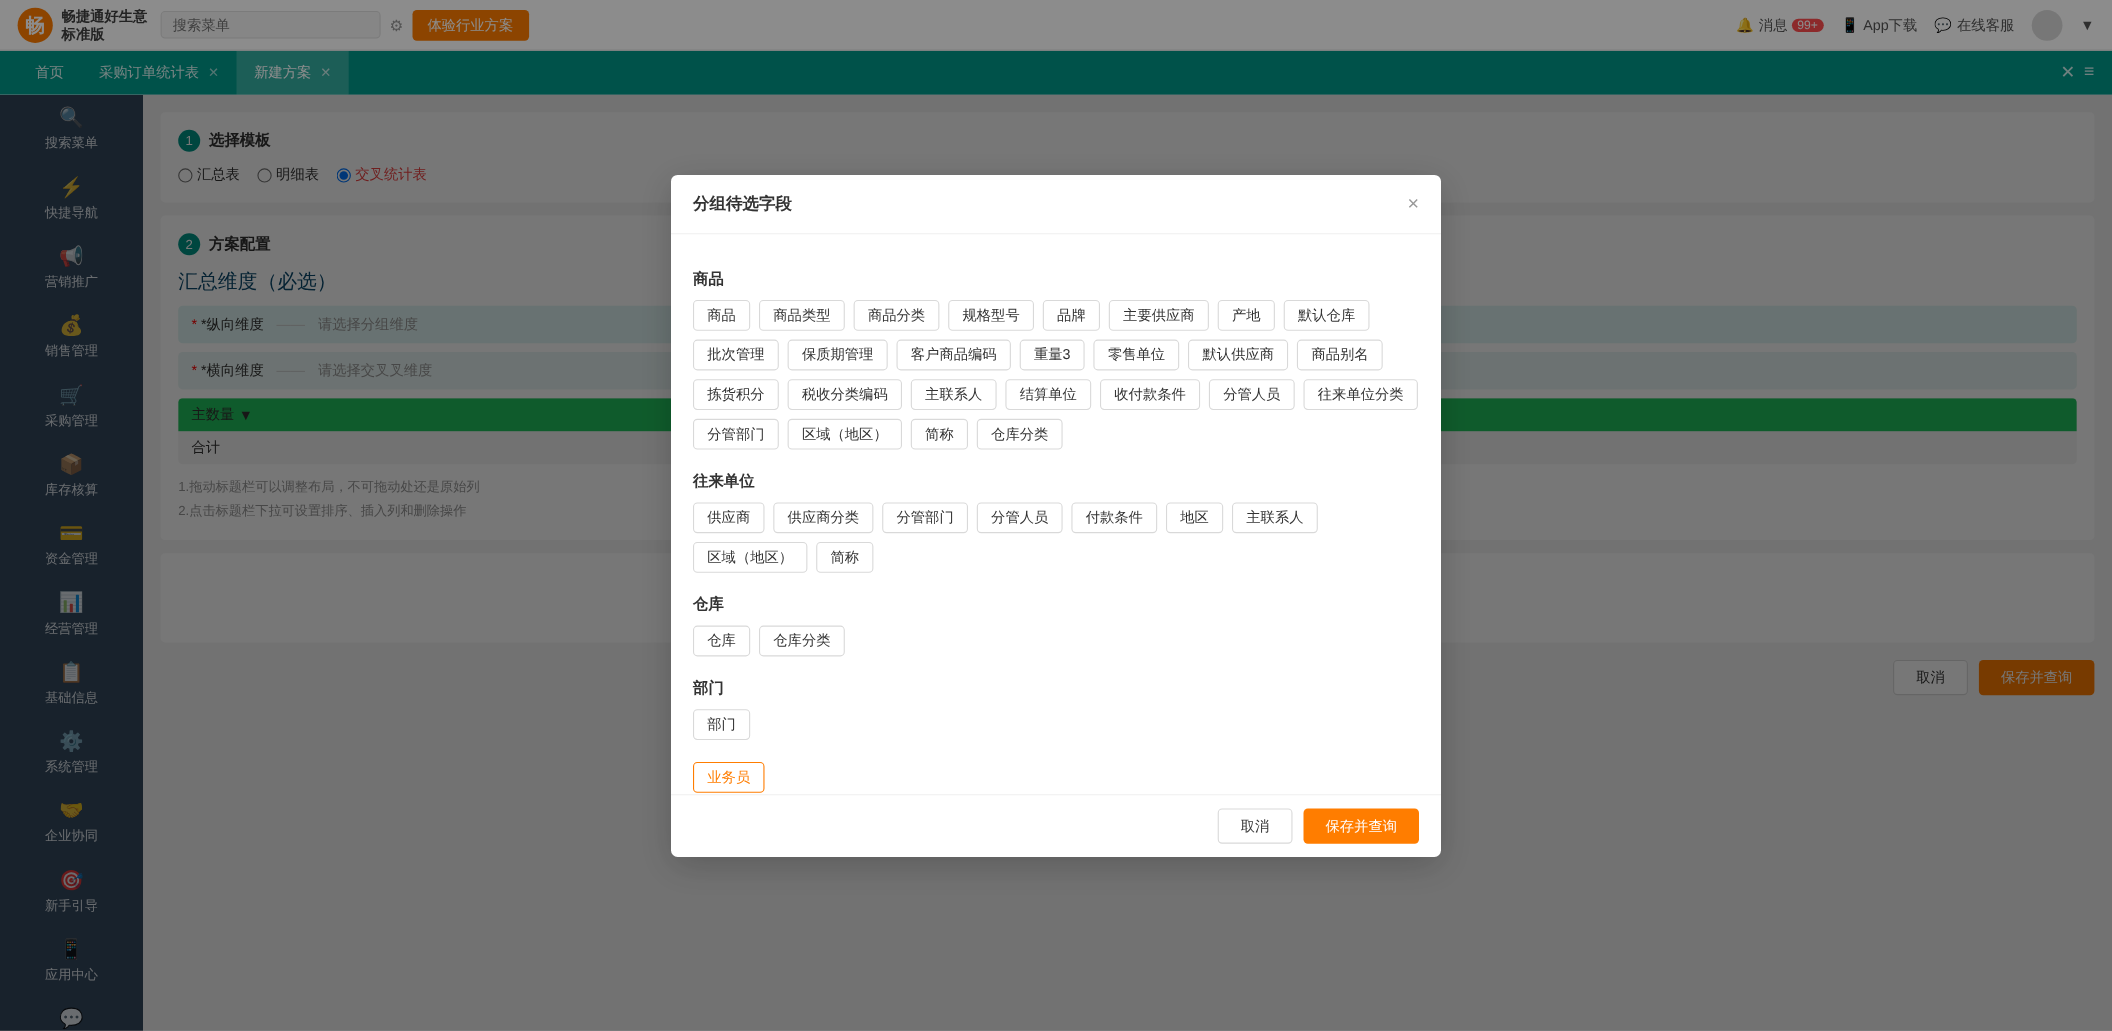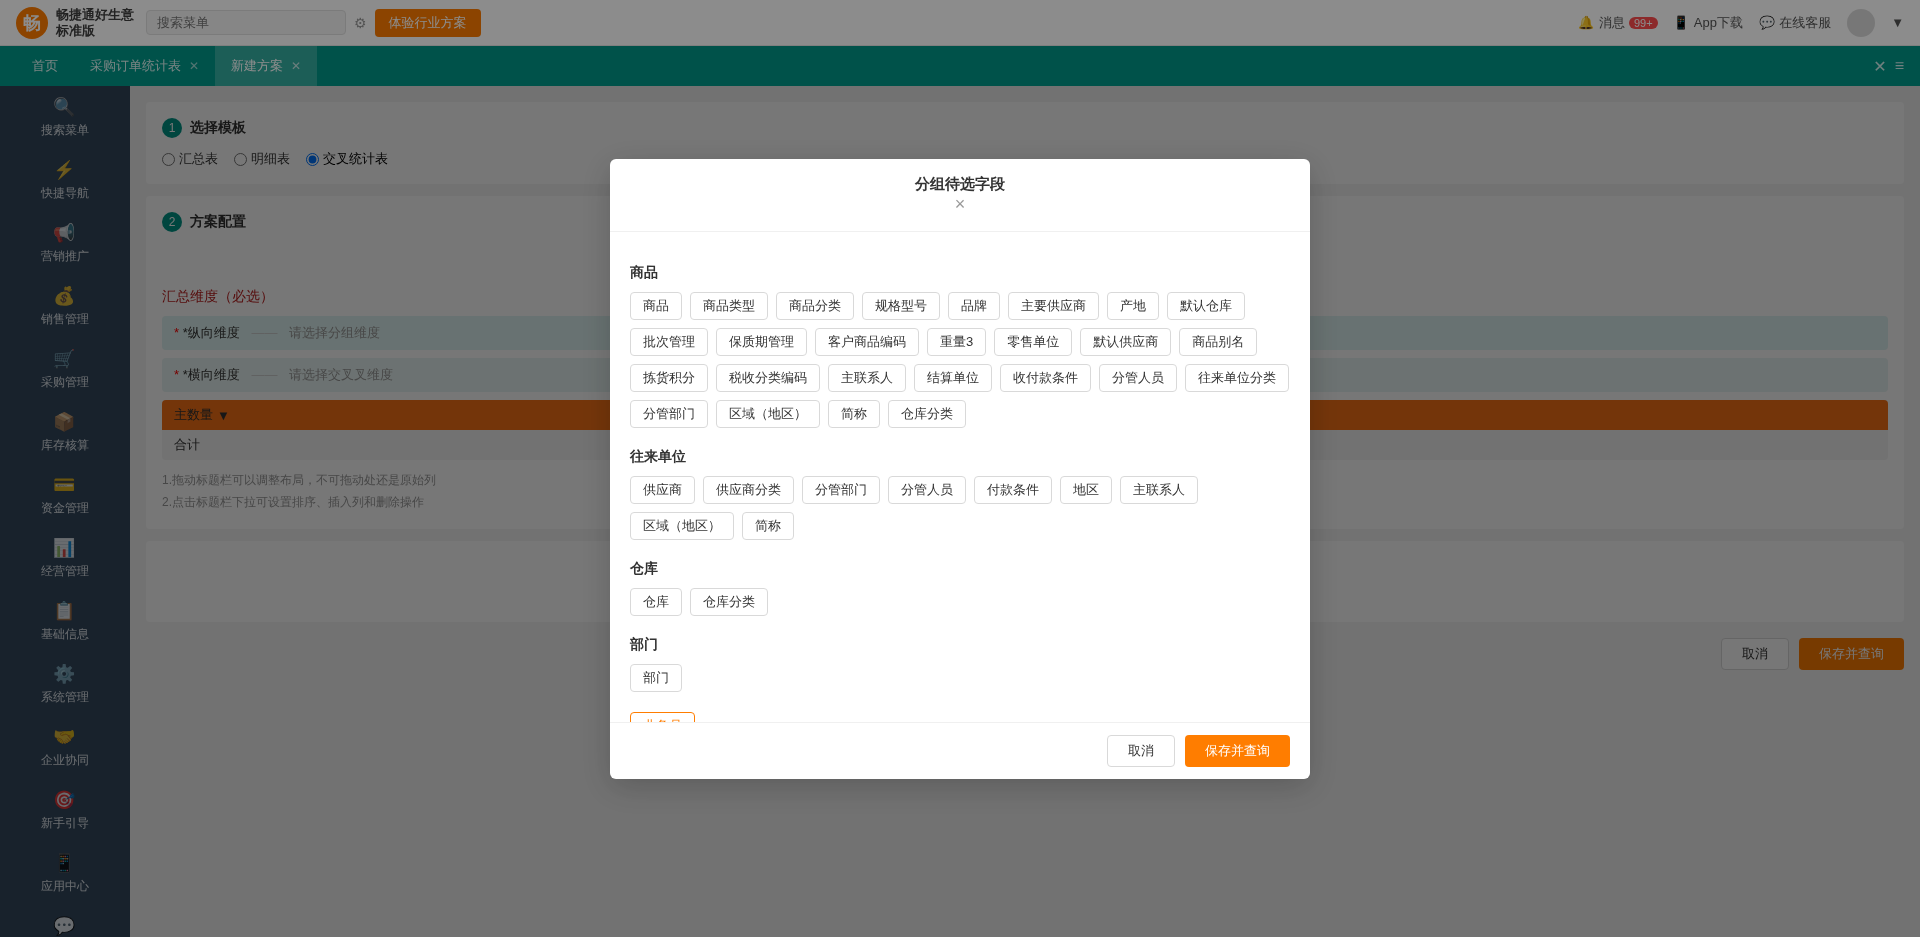--- a/index.html
+++ b/index.html
@@ -215,21 +215,20 @@
       display: flex;
       flex-direction: column;
       box-shadow: 0 8px 32px rgba(0,0,0,0.2);
     }
     .modal-header {
       display: flex;
       align-items: center;
       justify-content: space-between;
       padding: 16px 20px;
       border-bottom: 1px solid #f0f0f0;
-      flex-direction: column;
     }
     .modal-title {
       font-size: 15px;
       font-weight: bold;
     }
     .modal-close {
       cursor: pointer;
       color: #999;
       font-size: 18px;
     }
@@ -466,47 +465,47 @@
       <div class="radio-item">
         <input type="radio" name="template" style="">
         <span>汇总表</span>
       </div>
       <div class="radio-item">
         <input type="radio" name="template" style="">
         <span>明细表</span>
       </div>
       <div class="radio-item selected">
         <input type="radio" name="template" checked="" style="">
-        <span style="color:#000000;">交叉统计表</span>
+        <span style="color:#ef4444;">交叉统计表</span>
       </div>
     </div>
   </div>
 
   <div class="config-section">
     <div class="step-header">
       <div class="step-badge">2</div>
       <span class="step-title">方案配置</span>
     </div>
     <div class="form-row">
-      <span style="color:#b91c1c;font-size:14px;margin-top:44px;">汇总维度（必选）</span>
+      <span style="color:#0c4a6e;font-size:18px;">汇总维度（必选）</span>
     </div>
     <div class="teal-row">
       <span class="form-required">*</span>
       <span style="color:#333;">*纵向维度</span>
       <span style="margin: 0 8px; color:#ccc;">——</span>
       <span style="color:#999;">请选择分组维度</span>
     </div>
     <div style="background:#e8f5f3;border-radius:4px;padding:8px 12px;margin-bottom:8px;">
       <span class="form-required">*</span>
       <span style="color:#333;">*横向维度</span>
       <span style="margin: 0 8px; color:#ccc;">——</span>
       <span style="color:#999;">请选择交叉叉维度</span>
     </div>
     <div style="background:#f5f5f5;border-radius:4px;overflow:hidden;">
-      <div style="display:flex;background:#f97316;padding:6px 12px;justify-content:space-between;">
+      <div style="display:flex;background:#22c55e;padding:6px 12px;justify-content:space-between;">
         <div style="flex:1;display:flex;align-items:center;gap:4px;">
           <span>主数量</span>
           <span>▼</span>
         </div>
         <div style="flex:1;">
           <span>金额</span>
         </div>
       </div>
       <div style="display:flex;padding:6px 12px;">
         <div style="flex:1;">合计</div>

